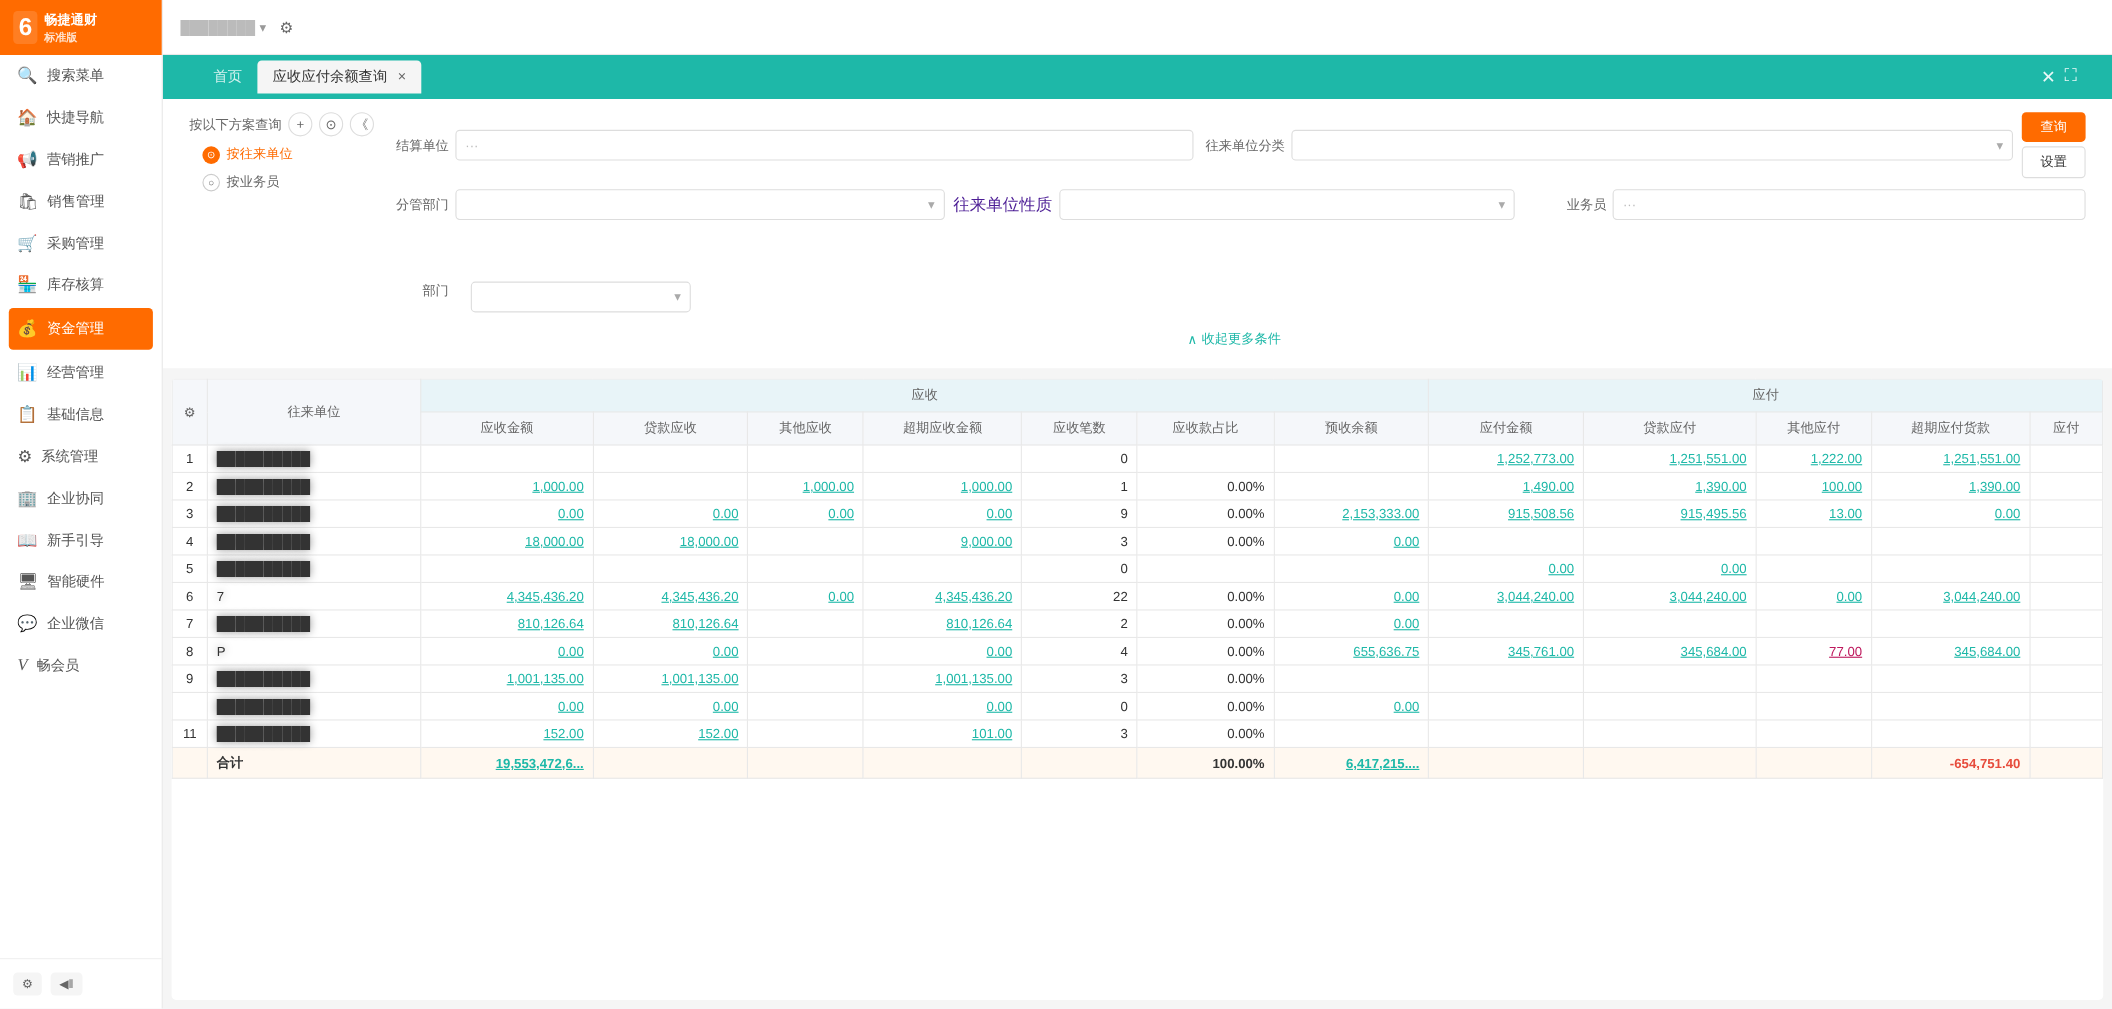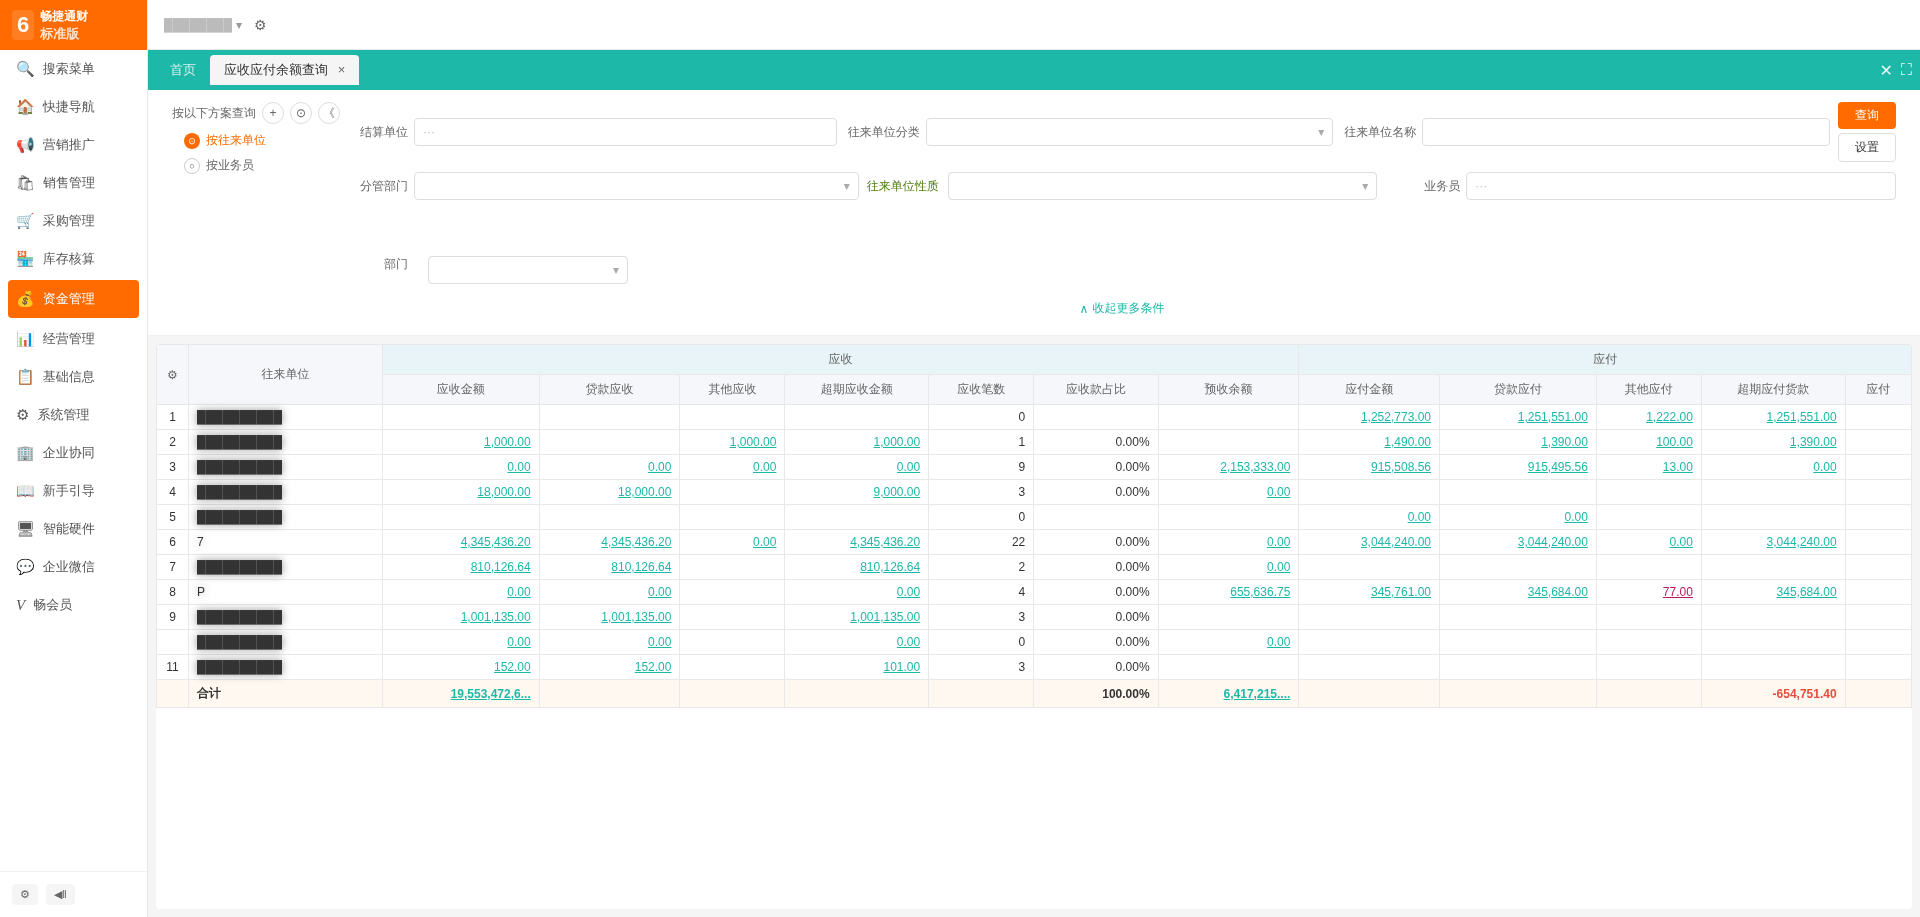--- a/index.html
+++ b/index.html
@@ -24,21 +24,21 @@
     
     .topbar { height: 50px; background: #fff; display: flex; align-items: center; padding: 0 16px; border-bottom: 1px solid #e8e8e8; gap: 12px; flex-shrink: 0; }
     .topbar-breadcrumb { display: flex; align-items: center; gap: 4px; color: #999; font-size: 12px; }
     .topbar-actions { display: flex; align-items: center; gap: 12px; margin-left: auto; }
     .topbar-btn-primary { background: #ff6b00; color: #fff; border: none; border-radius: 4px; padding: 6px 16px; cursor: pointer; font-size: 13px; }
     .topbar-icon { color: #666; cursor: pointer; font-size: 14px; }
     .notification-badge { position: relative; }
     .badge-num { position: absolute; top: -6px; right: -8px; background: #ff4d4f; color: #fff; border-radius: 8px; font-size: 10px; padding: 0 4px; }
 
     
-    .tabbar { height: 40px; background: #1eb8a8; display: flex; align-items: center; padding: 0 8px; flex-shrink: 0; }
+    .tabbar { height: 40px; background: #1eb8a8; display: flex; align-items: center; padding: 0 32px; flex-shrink: 0; }
     .tab-item { padding: 6px 14px; cursor: pointer; font-size: 13px; color: rgba(255,255,255,0.8); border-radius: 4px 4px 0 0; }
     .tab-item.active { background: #f5f5f5; color: #333; }
     .tab-close { margin-left: 6px; color: #666; cursor: pointer; }
     .tab-actions { margin-left: auto; display: flex; gap: 8px; }
     .tab-action-btn { color: rgba(255,255,255,0.9); cursor: pointer; font-size: 16px; }
 
     
     .page-content { flex: 1; background: #f5f5f5; overflow: hidden; display: flex; flex-direction: column; padding: 0; }
 
     
@@ -75,21 +75,21 @@
 </head>
 <body>
 
 <div class="app-container">
 
   <div class="sidebar">
     <div class="sidebar-logo">
       <span style="font-size:22px; color:#fff; background:#fff2; border-radius:4px; padding:2px 5px; font-weight:900;">6</span>
       <div style="display:flex; flex-direction:column; margin-left:6px;">
         <span style="font-size:12px; font-weight:bold;">畅捷通财</span>
-        <span style="font-size:13px; opacity:0.8;">标准版</span>
+        <span style="font-size:10px; opacity:0.8;">标准版</span>
       </div>
     </div>
     <div class="sidebar-nav">
       <div class="sidebar-item">
         <span class="icon">🔍</span>
         <span>搜索菜单</span>
       </div>
       <div class="sidebar-item">
         <span class="icon">🏠</span>
         <span>快捷导航</span>
@@ -209,42 +209,37 @@
                   <span style="color:#bbb;">···</span>
                 </div>
               </div>
               <div style="display:flex; align-items:center; gap:6px; flex:1;">
                 <span style="color:#666; font-size:12px; min-width:75px; text-align:right;">往来单位分类</span>
                 <div class="filter-input" style="min-width:200px;">
                   <span></span>
                     <span style="color:#aaa;">▾</span>
                 </div>
               </div>
-              <div style="display:flex; align-items:center; gap:6px; flex:1;">
-                <span style="color:#666; font-size:12px; min-width:75px; text-align:right;">往来单位名称</span>
-                <div class="filter-input" style="min-width:200px;">
-                </div>
-              </div>
 
               <div style="display:flex; flex-direction:column; gap:4px;">
                 <button class="btn-query">查询</button>
                 <button class="btn-settings">设置</button>
               </div>
             </div>
 
             <div style="display:flex; gap:8px; align-items:center;">
               <div style="display:flex; align-items:center; gap:6px; flex:1;">
                 <span style="color:#666; font-size:12px; min-width:60px; text-align:right;">分管部门</span>
                 <div class="filter-input" style="min-width:200px;">
                   <span></span>
                     <span style="color:#aaa;">▾</span>
                 </div>
               </div>
               <div style="display:flex; align-items:center; gap:6px; flex:1;">
-                <span style="color:#4d7c0f; font-size:12px; min-width:75px; ">往来单位性质</span>
+                <span style="color:#4c1d95; font-size:15px; min-width:75px; text-align:right;">往来单位性质</span>
                 <div class="filter-input" style="min-width:200px;">
                   <span></span>
                     <span style="color:#aaa;">▾</span>
                 </div>
               </div>
               <div style="display:flex; align-items:center; gap:6px; flex:1;">
                 <span style="color:#666; font-size:12px; min-width:75px; text-align:right;">业务员</span>
                 <div class="filter-input" style="min-width:200px;">
                   <span style="color:#bbb;">···</span>
                 </div>

